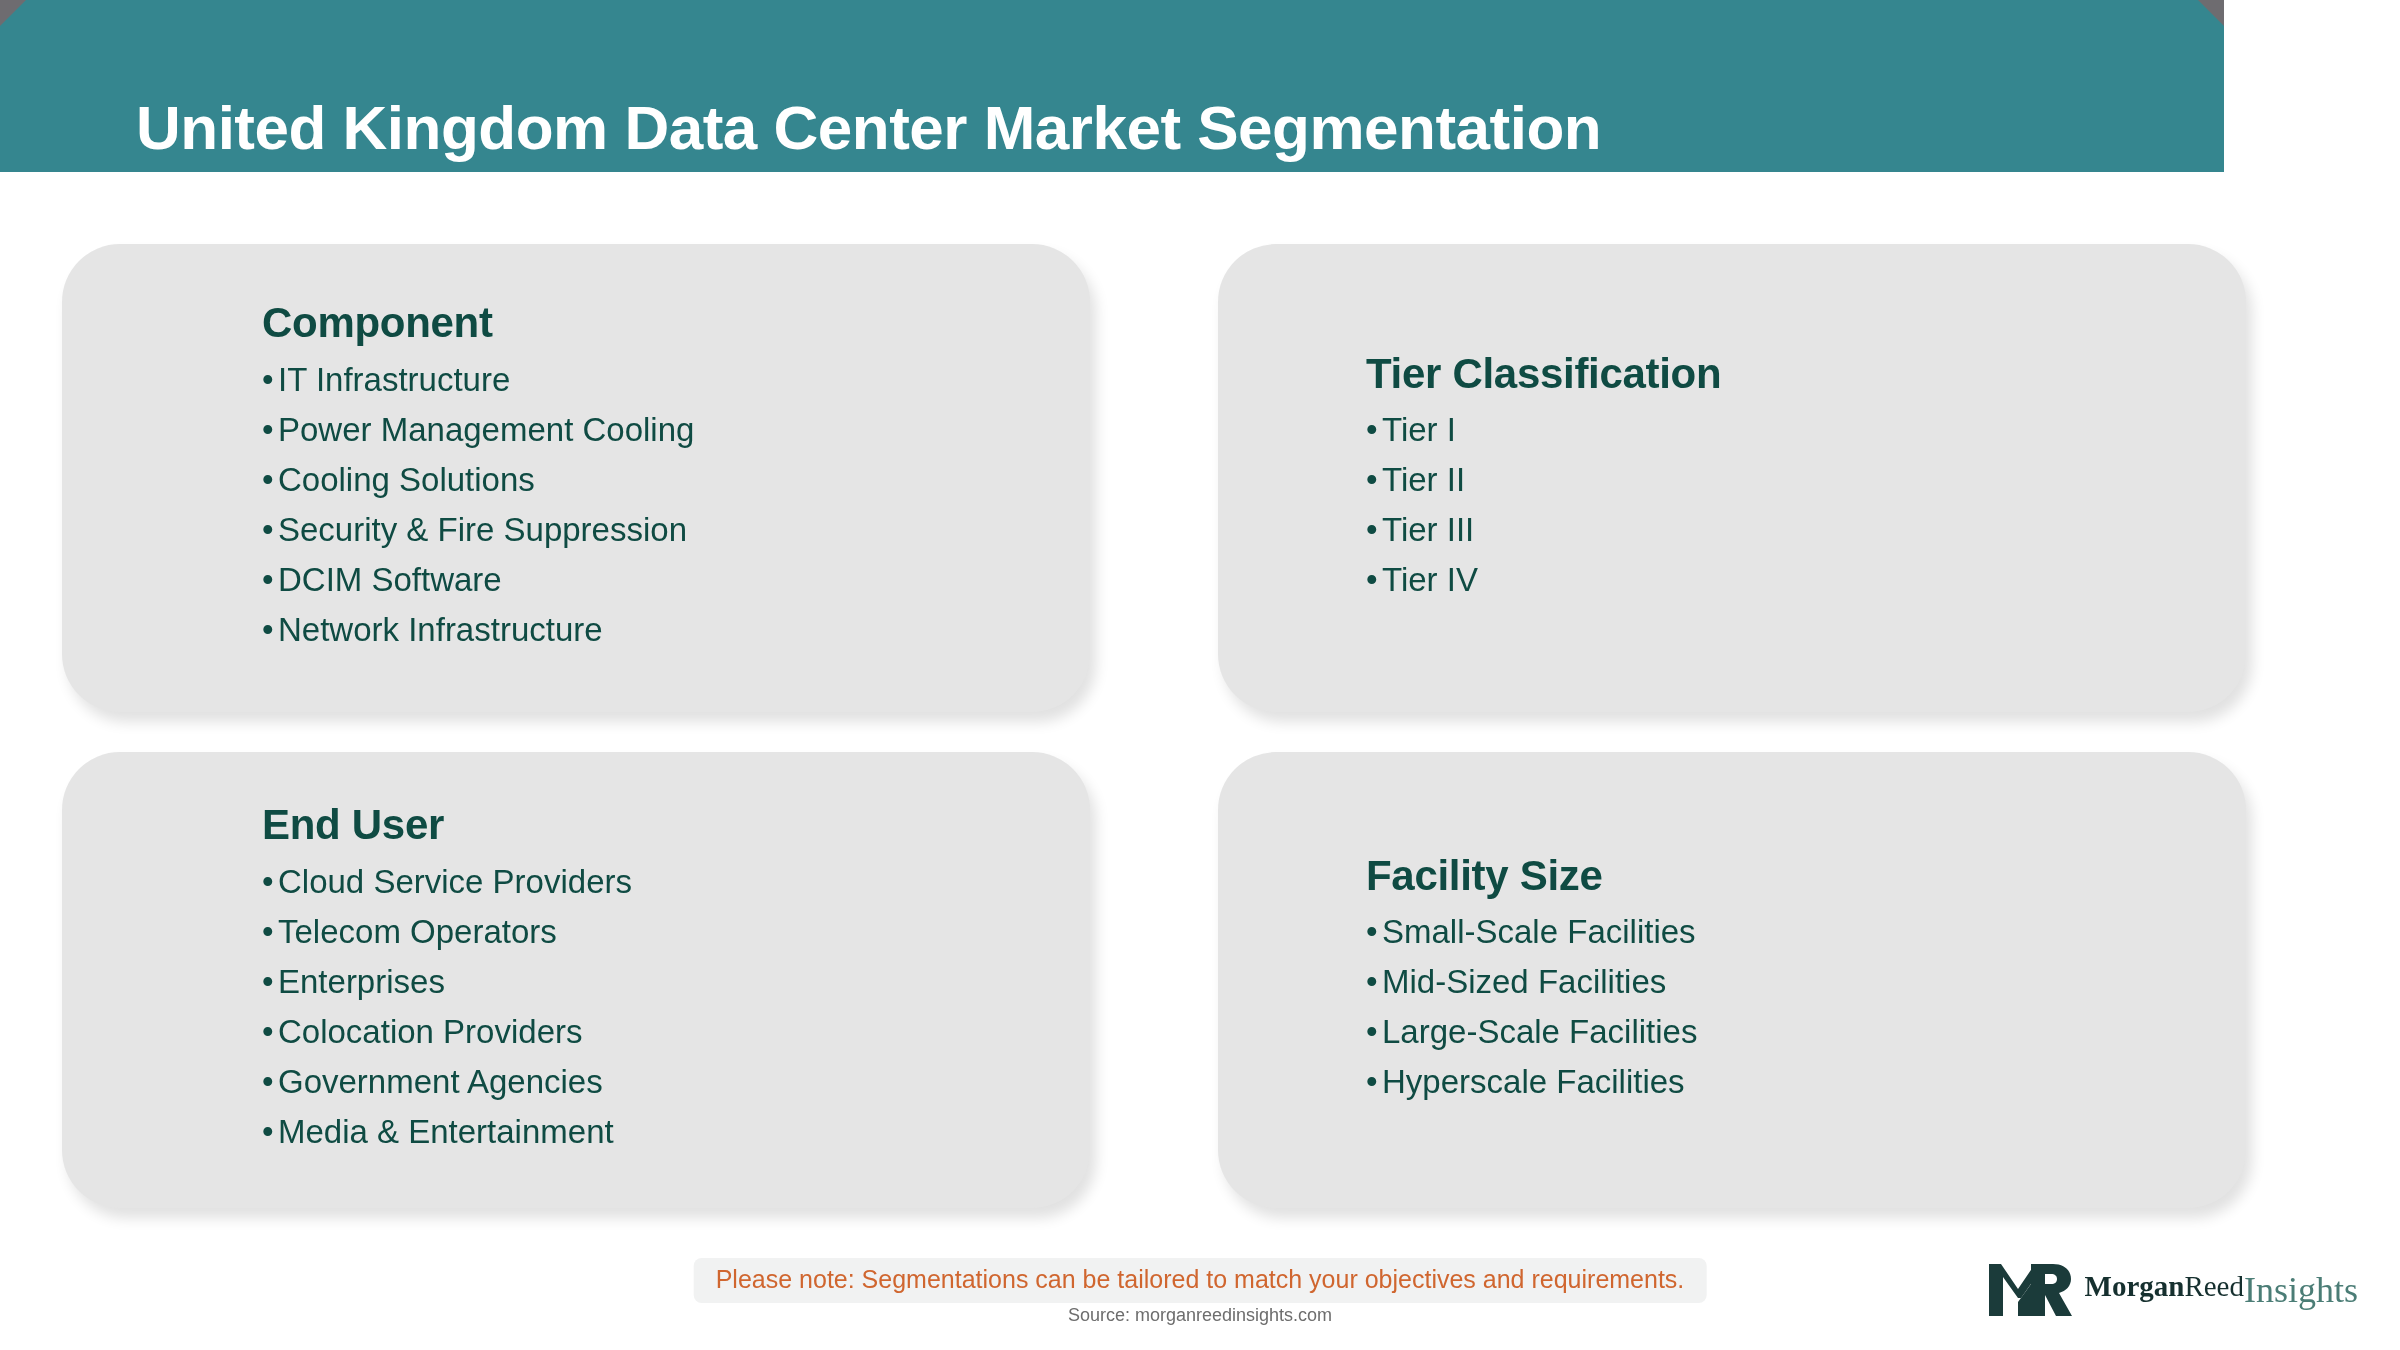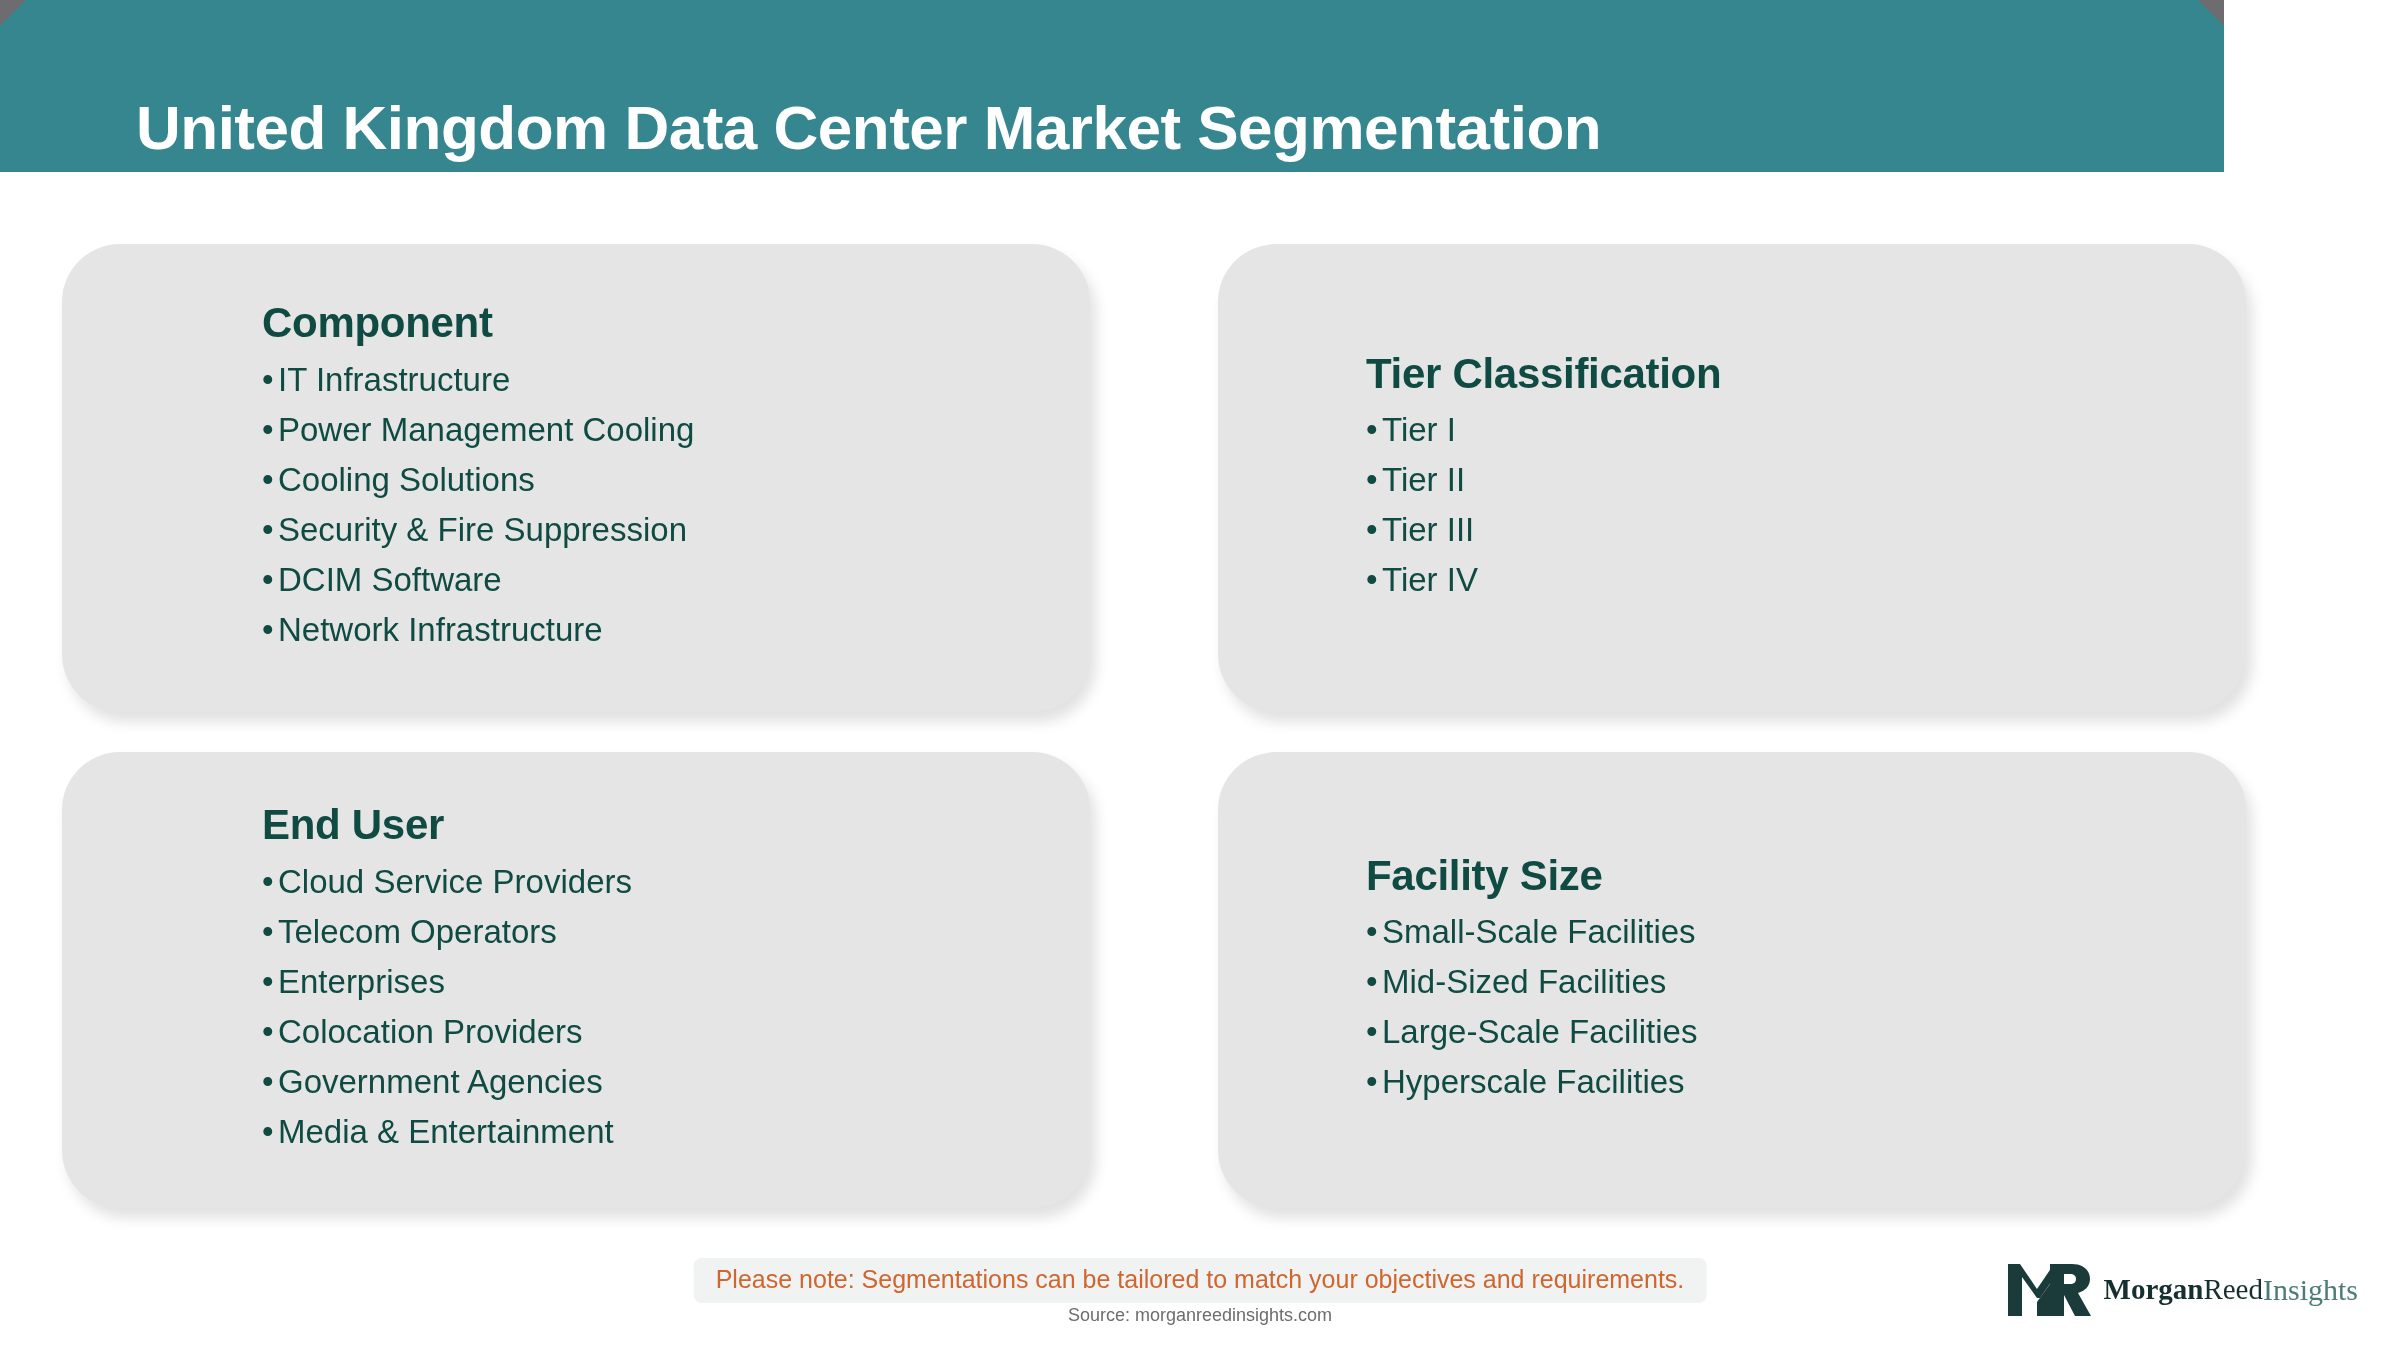--- a/index.html
+++ b/index.html
@@ -143,21 +143,21 @@
   .logo-mark { display: block; }
   .logo-words {
     display: flex;
     line-height: 1.02;
     font-family: "Liberation Serif", serif;
   }
   .logo-line1 { font-size: 29px; color: #16302f; white-space: nowrap; }
   .logo-line1 .bold   { font-weight: bold; }
   .logo-line1 .normal { font-weight: normal; }
   .logo-line2 {
-    font-size: 30px;
+    font-size: 36px;
     color: #4b7d76;
     white-space: nowrap;
   }
 </style>
 </head>
 <body>
 
 <div class="slide">
 
   <div class="header">

